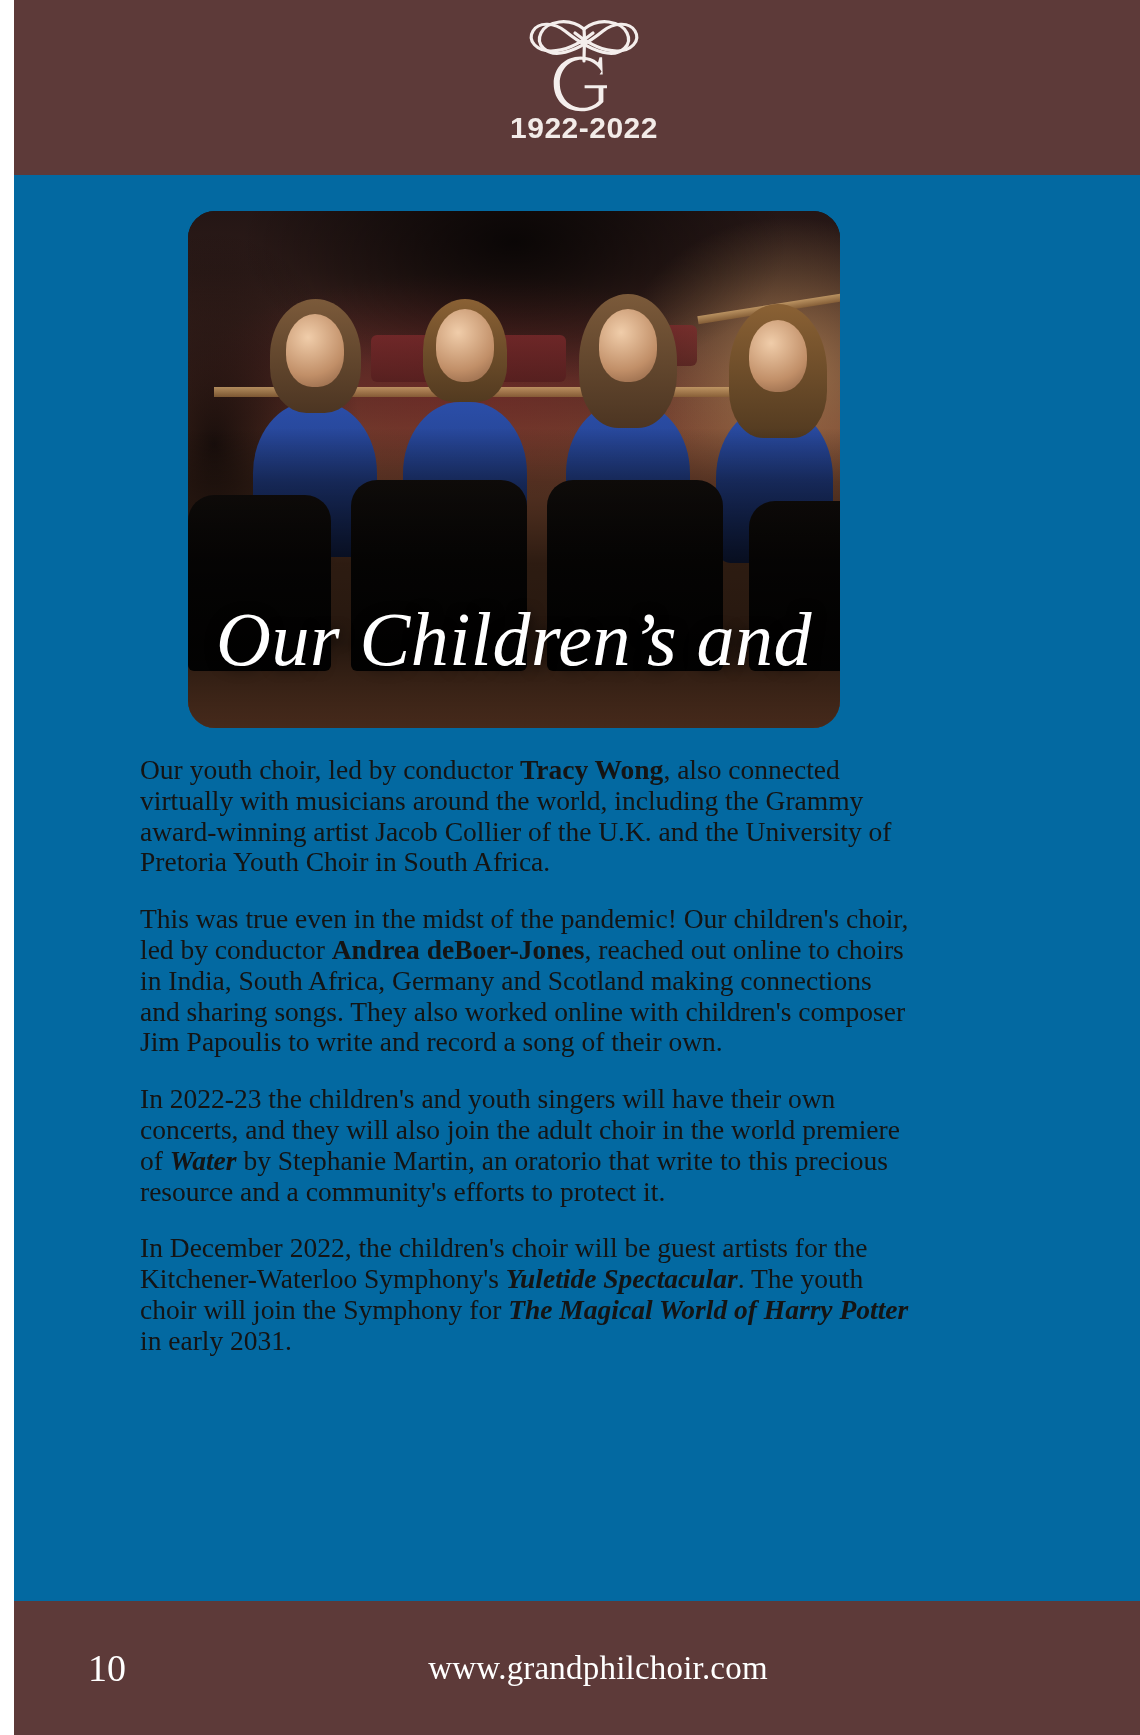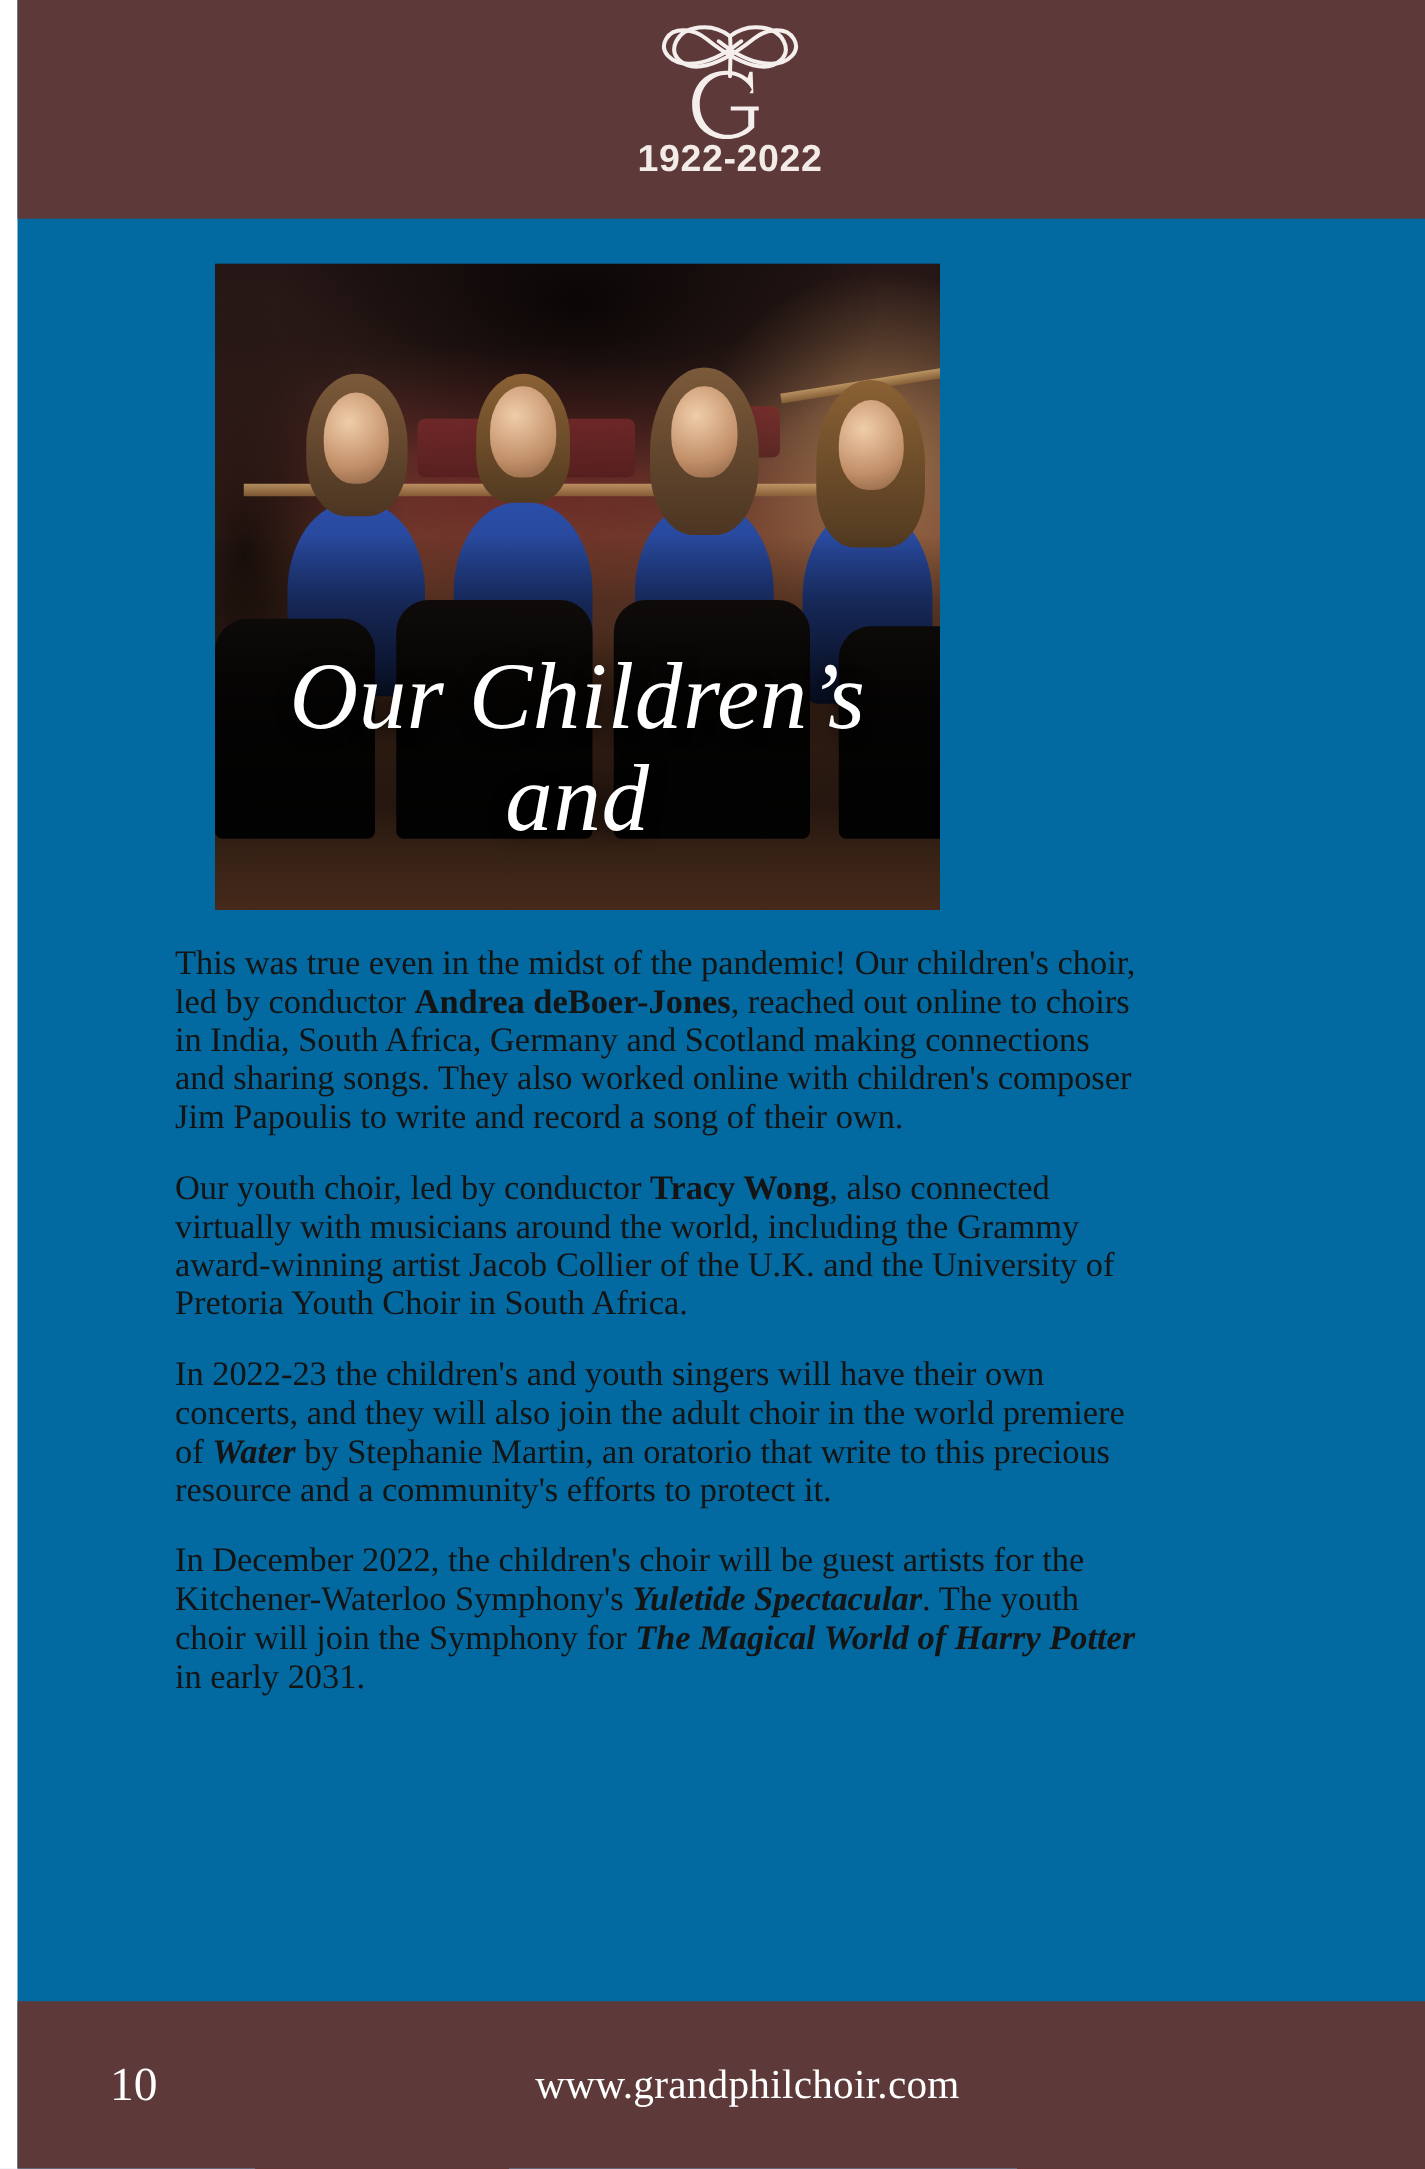--- a/index.html
+++ b/index.html
@@ -61,26 +61,27 @@
   
   .content {
     flex: 1 1 auto;
     position: relative;
     padding: 0;
   }
 
   
   .hero {
     position: absolute;
-    left: 158px;
+    left: 174px;
     top: 36px;
-    width: 580px;
+    width: 652px;
     height: 517px;
     overflow: hidden;
     background: #1a1110;
+    border-radius: 27px;
   }
   .photo {
     position: absolute;
     inset: 0;
     background:
       
       radial-gradient(ellipse 60% 40% at 50% 6%, rgba(0,0,0,0.75), rgba(0,0,0,0) 70%),
       
       radial-gradient(ellipse 36% 40% at 92% 30%, rgba(196,150,96,0.65), rgba(0,0,0,0) 72%),
       
@@ -259,22 +260,22 @@
         <div class="ph chair" style="left:55%; top:52%; width:27%; height:37%;"></div>
         <div class="ph chair" style="left:86%; top:56%; width:20%; height:33%;"></div>
       </div>
       <div class="hero-overlay"></div>
       <div class="hero-title">
         <span class="l1">Our Children’s and</span>
       </div>
     </div>
 
     <div class="article" id="article-body">
+        <p><span>Our youth choir, led by conductor </span><b>Tracy Wong</b><span>, also connected virtually with musicians around the world, including the Grammy award-winning artist Jacob Collier of the U.K. and the University of Pretoria Youth Choir in South Africa.</span></p>
         <p><span>This was true even in the midst of the pandemic! Our children's choir, led by conductor </span><b>Andrea deBoer-Jones</b><span>, reached out online to choirs in India, South Africa, Germany and Scotland making connections and sharing songs. They also worked online with children's composer Jim Papoulis to write and record a song of their own.</span></p>
-        <p><span>Our youth choir, led by conductor </span><b>Tracy Wong</b><span>, also connected virtually with musicians around the world, including the Grammy award-winning artist Jacob Collier of the U.K. and the University of Pretoria Youth Choir in South Africa.</span></p>
         <p><span>In 2022-23 the children's and youth singers will have their own concerts, and they will also join the adult choir in the world premiere of </span><span class="bi">Water</span><span> by Stephanie Martin, an oratorio that write to this precious resource and a community's efforts to protect it.</span></p>
         <p><span>In December 2022, the children's choir will be guest artists for the Kitchener-Waterloo Symphony's </span><span class="bi">Yuletide Spectacular</span><span>. The youth choir will join the Symphony for </span><span class="bi">The Magical World of Harry Potter</span><span> in early 2031.</span></p>
       </div>
 
   </div>
 
   <div class="footer-band">
     <div class="page-number">10</div>
     <div class="site-url">www.grandphilchoir.com</div>
   </div>

